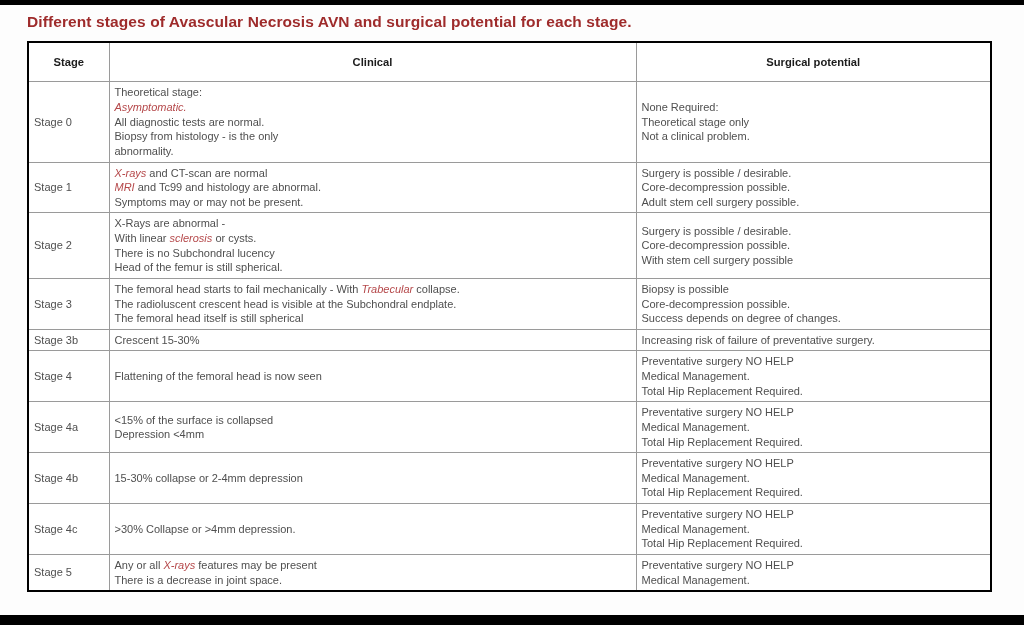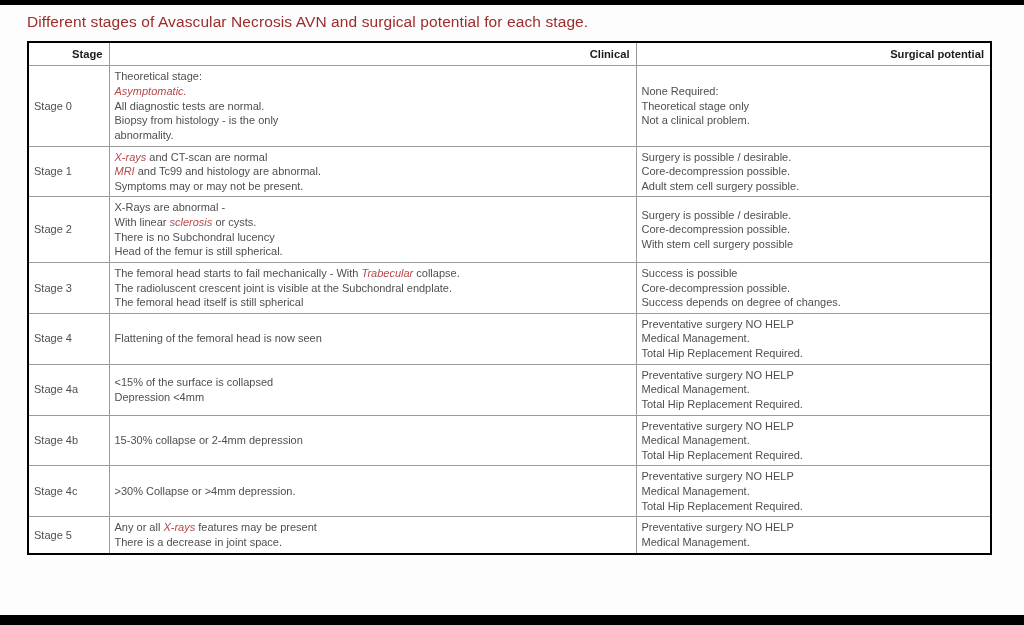--- a/index.html
+++ b/index.html
@@ -25,21 +25,21 @@
   .content {
     position: absolute;
     left: 0; top: 5px;
     width: 1024px;
     padding: 8px 22px 0 27px;
   }
 
   h1.doc-title {
     margin: 0 0 9px 0;
     font-size: 15.5px;
-    font-weight: normal;
+    font-weight: bold;
     color: #9e2b2b;
     letter-spacing: 0.1px;
     line-height: 1.2;
   }
 
   p.intro {
     margin: 0 0 8px 0;
     font-size: 10.3px;
     color: #4a4a4a;
     line-height: 1.45;
@@ -62,22 +62,22 @@
     vertical-align: middle;
     padding: 3px 5px;
     color: #4f4f4f;
     font-size: 11px;
     line-height: 1.33;
   }
   table.avn thead th {
     font-weight: bold;
     color: #1c1c1c;
     font-size: 11.2px;
-    text-align: right;
-    padding: 4px 6px;
+    text-align: center;
+    padding: 12px 6px;
     background: #ffffff;
     height: 19px;
   }
   td.stage-cell {
     text-align: left;
     white-space: nowrap;
   }
   td.body-cell { text-align: left; }
   td.small-text { font-size: 9.4px; line-height: 1.36; }
 
@@ -150,30 +150,39 @@
             <td class="body-cell">
               <span class="line"><span>Surgery is possible / desirable.</span></span>
               <span class="line"><span>Core-decompression possible.</span></span>
               <span class="line"><span>With stem cell surgery possible</span></span>
             </td>
           </tr>
           <tr>
             <td class="stage-cell small-text">Stage 3</td>
             <td class="body-cell small-text">
               <span class="line"><span>The femoral head starts to fail mechanically - With </span><span class="hl">Trabecular</span><span> collapse.</span></span>
-              <span class="line"><span>The radioluscent crescent joint is visible at the Subchondral endplate.</span></span>
+              <span class="line"><span>The radioluscent crescent head is visible at the Subchondral endplate.</span></span>
               <span class="line"><span>The femoral head itself is still spherical</span></span>
             </td>
             <td class="body-cell small-text">
-              <span class="line"><span>Success is possible</span></span>
+              <span class="line"><span>Biopsy is possible</span></span>
               <span class="line"><span>Core-decompression possible.</span></span>
               <span class="line"><span>Success depends on degree of changes.</span></span>
             </td>
           </tr>
           <tr>
+            <td class="stage-cell">Stage 3b</td>
+            <td class="body-cell">
+              <span class="line"><span>Crescent 15-30%</span></span>
+            </td>
+            <td class="body-cell">
+              <span class="line"><span>Increasing risk of failure of preventative surgery.</span></span>
+            </td>
+          </tr>
+          <tr>
             <td class="stage-cell">Stage 4</td>
             <td class="body-cell">
               <span class="line"><span>Flattening of the femoral head is now seen</span></span>
             </td>
             <td class="body-cell">
               <span class="line"><span>Preventative surgery NO HELP</span></span>
               <span class="line"><span>Medical Management.</span></span>
               <span class="line"><span>Total Hip Replacement Required.</span></span>
             </td>
           </tr>

